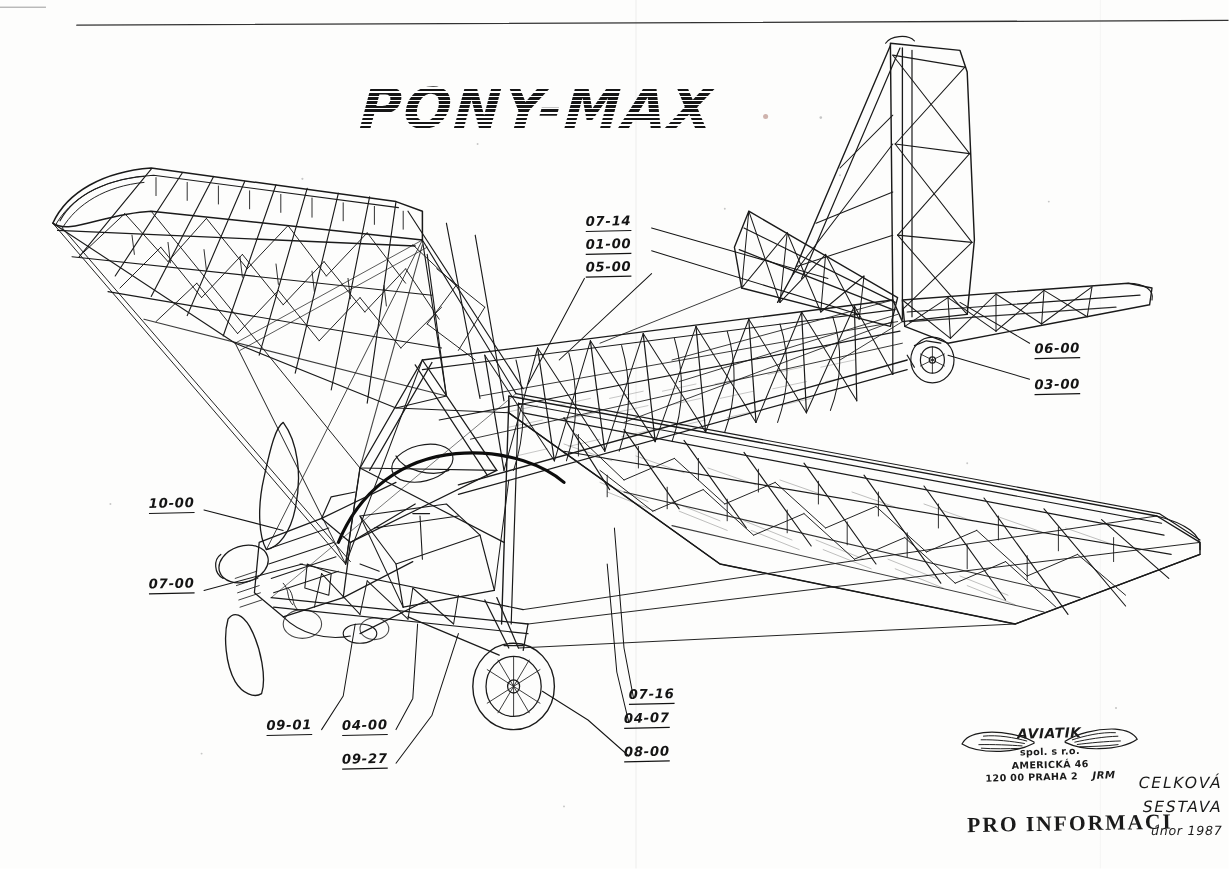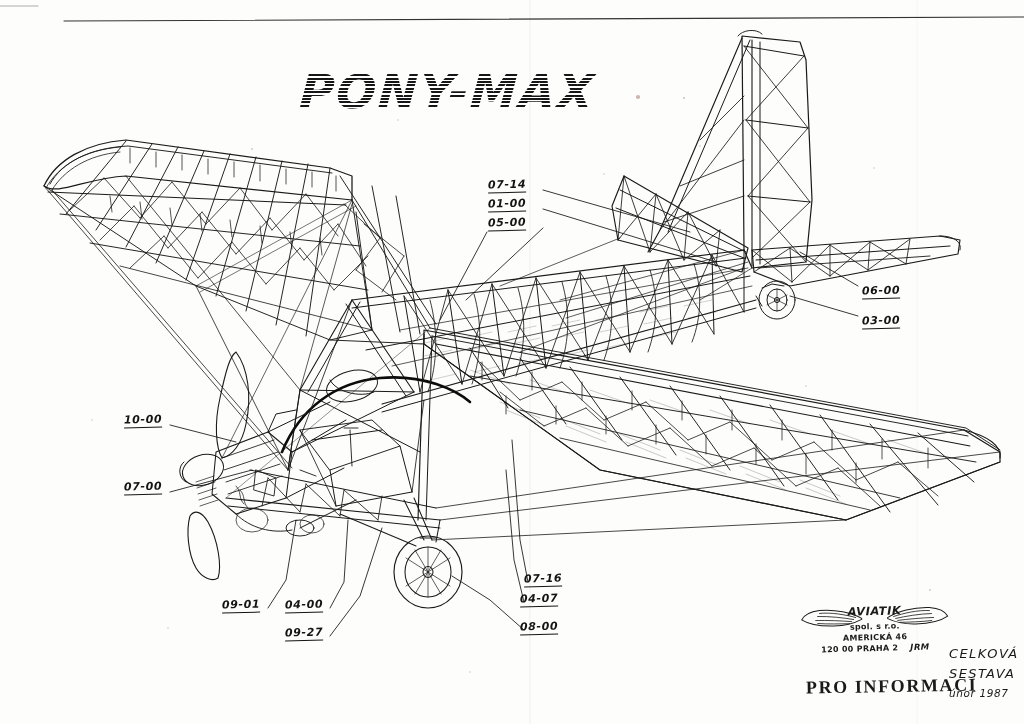--- a/index.html
+++ b/index.html
@@ -134,20 +134,21 @@
     position: absolute;
     left: 949px;
     top: 644px;
     font-family: "DejaVu Sans", sans-serif;
     font-size: 13px;
     font-style: italic;
     letter-spacing: 1.4px;
     color: #1a1a1a;
     line-height: 1.55;
     white-space: nowrap;
+    text-align: right;
   }
   #drawing-name .dn-date {
     font-size: 10.5px;
     letter-spacing: 0.6px;
     display: block;
     margin-top: 1px;
   }
   #drawing-name span { display: block; }
 </style>
 </head>

